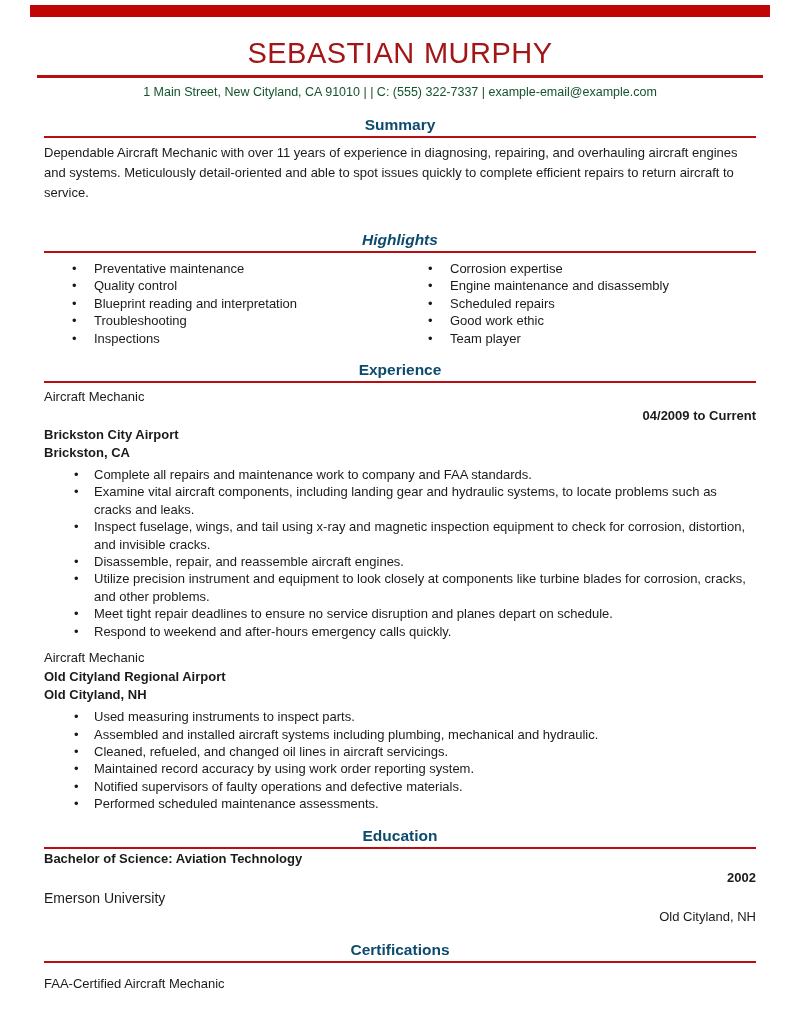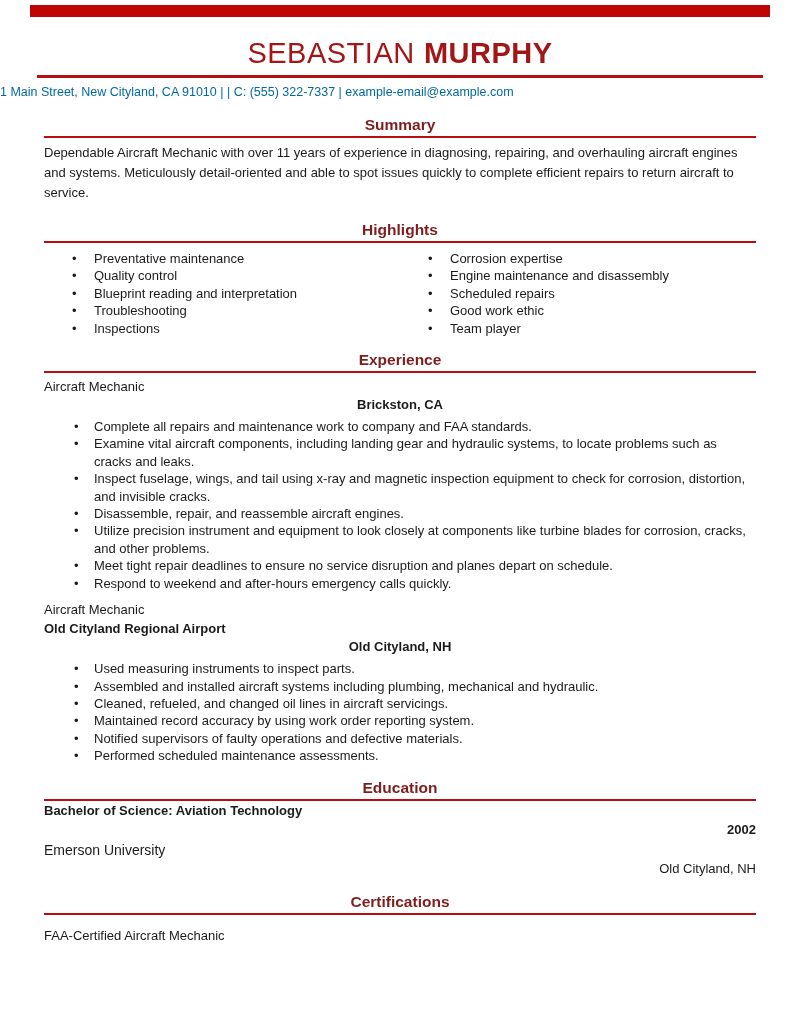--- a/index.html
+++ b/index.html
@@ -26,51 +26,52 @@
   .name-line {
     margin-top: 21px;
     text-align: center;
     font-size: 29px;
     letter-spacing: 0.5px;
     color: #a31617;
     line-height: 30px;
     white-space: nowrap;
   }
   .name-first { font-weight: 400; margin-right: 0.32em; }
-  .name-last  { font-weight: 700; margin-top: 48px; }
+  .name-last  { font-weight: 400; margin-top: 48px; }
 
   .name-rule {
     border: none;
     border-top: 3px solid #b90d11;
     margin: 7px 37px 0 37px;
   }
 
   .contact-line {
     margin-top: 7px;
+    text-align: center;
     font-size: 12.5px;
-    color: #0369a1;
+    color: #14532d;
   }
 
   .content { margin: 0 44px; }
 
   .section-heading {
     font-size: 15.5px;
     font-weight: 700;
-    color: #7f1d1d;
+    color: #0c4a6e;
     text-align: center;
     line-height: 18px;
   }
   .section-rule {
     border: none;
     border-top: 2.5px solid #b90d11;
     margin: 2px 0 0 0;
   }
 
   .mt-summary   { margin-top: 17px; }
-  .mt-highlights{ margin-top: 18px; }
+  .mt-highlights{ margin-top: 28px; font-style: italic; }
   .mt-experience{ margin-top: 14px; }
   .mt-education { margin-top: 14px; }
   .mt-certs     { margin-top: 17px; }
 
   .summary-text {
     margin: 5px 0 0 0;
     font-size: 13px;
     line-height: 20px;
   }
 
@@ -89,21 +90,21 @@
     left: 28px;
     top: 0;
     font-size: 13px;
   }
   ul.exp-list li .bullet { left: 30px; }
 
   .job { margin-top: 6px; }
   .job-title   { font-size: 13px; font-weight: 400; margin-top: 6px; }
   .job-dates   { font-size: 13px; font-weight: 700; text-align: right; margin-top: 4px; }
   .job-company { font-size: 13px; font-weight: 700; margin-top: 4px; }
-  .job-loc     { font-size: 13px; font-weight: 700; text-align: center; margin-top: 3px; }
+  .job-loc     { font-size: 13px; font-weight: 700; text-align: left; margin-top: 3px; }
   .job ul.exp-list { margin-top: 6px; }
   .job + .job { margin-top: 10px; }
 
   .edu-degree { font-size: 13px; font-weight: 700; margin-top: 2px; }
   .edu-year   { font-size: 13px; font-weight: 700; text-align: right; margin-top: 4px; }
   .edu-school { font-size: 14px; margin-top: 5px; }
   .edu-loc    { font-size: 13px; text-align: right; margin-top: 3px; }
 
   .cert-text { font-size: 13px; margin-top: 13px; }
 </style>
@@ -154,20 +155,22 @@
         </div>
       </div>
     </div>
 
     <div>
       <div class="section-heading mt-experience">Experience</div>
       <hr class="section-rule">
 
       <div class="job">
         <div class="job-title">Aircraft Mechanic</div>
+        <div class="job-dates">04/2009 to Current</div>
+        <div class="job-company">Brickston City Airport</div>
         <div class="job-loc">Brickston, CA</div>
         <ul class="blist exp-list">
           <li><span class="bullet">•</span><span>Complete all repairs and maintenance work to company and FAA standards.</span></li>
           <li><span class="bullet">•</span><span>Examine vital aircraft components, including landing gear and hydraulic systems, to locate problems such as cracks and leaks.</span></li>
           <li><span class="bullet">•</span><span>Inspect fuselage, wings, and tail using x-ray and magnetic inspection equipment to check for corrosion, distortion, and invisible cracks.</span></li>
           <li><span class="bullet">•</span><span>Disassemble, repair, and reassemble aircraft engines.</span></li>
           <li><span class="bullet">•</span><span>Utilize precision instrument and equipment to look closely at components like turbine blades for corrosion, cracks, and other problems.</span></li>
           <li><span class="bullet">•</span><span>Meet tight repair deadlines to ensure no service disruption and planes depart on schedule.</span></li>
           <li><span class="bullet">•</span><span>Respond to weekend and after-hours emergency calls quickly.</span></li>
         </ul>

